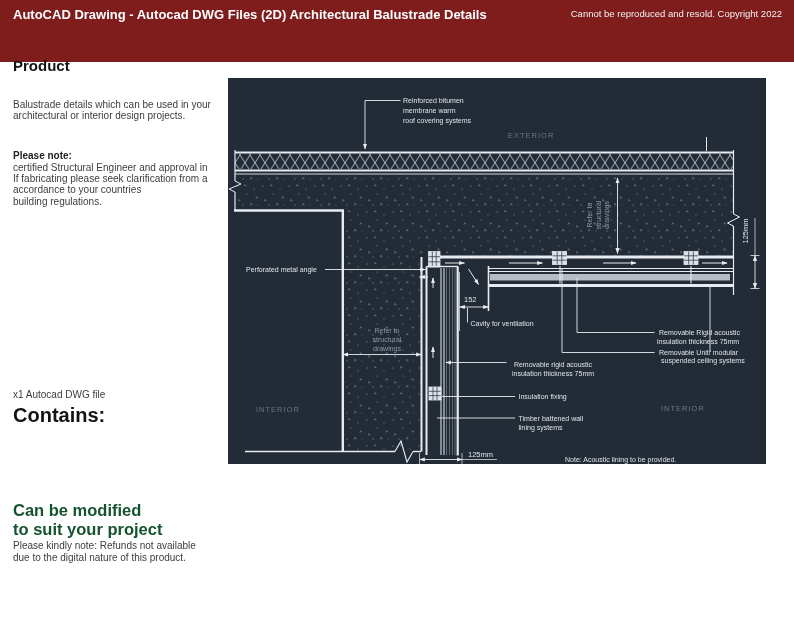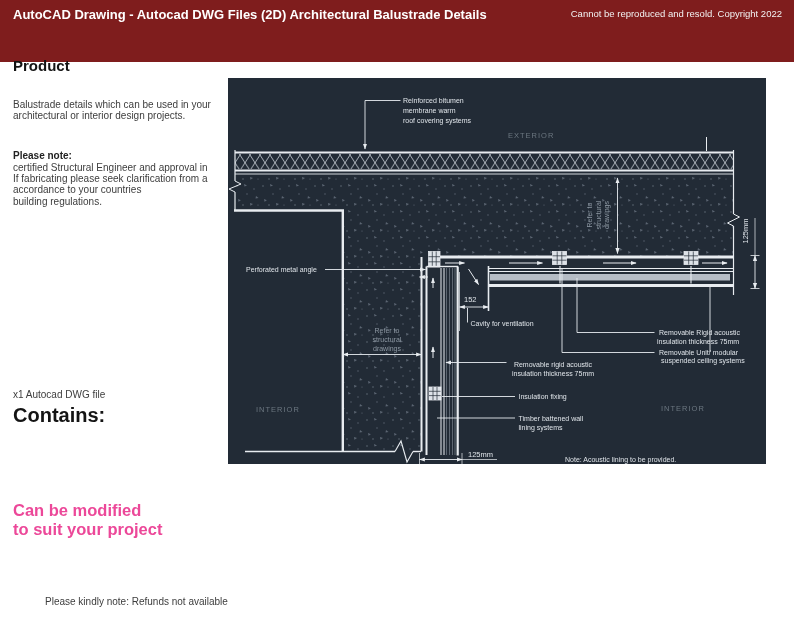--- a/index.html
+++ b/index.html
@@ -14,23 +14,23 @@
   
   .h1{position:absolute;left:13px;font-weight:bold;color:#141414;}
   .body-txt{position:absolute;left:13px;font-size:10px;line-height:11.2px;color:#3d3d3d;}
   .body-txt span{display:block;}
   #product-h{top:57px;font-size:15px;}
   #desc{top:99px;}
   #note-h{top:150px;font-size:10px;font-weight:bold;color:#222;}
   #note-p{top:162px;}
   #contains-h{top:368px;font-size:20px;margin-top:36px;}
   #contains-i{top:389px;text-align:center;}
-  #modified{top:501px;font-size:16.5px;font-weight:bold;line-height:18.7px;color:#ec4899;}
+  #modified{top:501px;font-size:16.5px;font-weight:bold;line-height:18.7px;color:#14532d;}
   #modified span{display:block;}
-  #refunds{top:596px;line-height:12.4px;margin-left:32px;}
+  #refunds{top:540px;line-height:12.4px;}
 
   
   #cad{position:absolute;left:228px;top:78px;}
   svg text{font-family:"Liberation Sans",sans-serif;fill:#dfe4e9;font-size:7px;}
   .w{stroke:#e8ecf0;fill:none;}
   .muted{fill:#6c7781;font-size:7.5px;letter-spacing:1px;}
   .mid{fill:#8d98a3;}
   .dimtx{font-size:7.5px;}
 </style>
 </head>
@@ -65,20 +65,21 @@
   <div id="contains-h" class="h1">Contains:</div>
   <div id="contains-i" class="body-txt">x1 Autocad DWG file</div>
 
   <div id="modified" style="position:absolute;left:13px;">
     <span>Can be modified</span>
     <span>to suit your project</span>
   </div>
 
   <div id="refunds" class="body-txt">
     <span>Please kindly note: Refunds not available</span>
+    <span>due to the digital nature of this product.</span>
   </div>
 
   <svg id="cad" width="538" height="386" viewBox="228 78 538 386">
     <defs>
       <pattern id="spk" width="26" height="26" patternUnits="userSpaceOnUse">
         <g fill="#8a95a3" opacity="0.55">
           <circle cx="3" cy="4" r="0.8"></circle>
           <path d="M10 2l3 1.5-2.5 1z"></path>
           <circle cx="20" cy="7" r="0.7"></circle>
           <path d="M22 14l2.5 2-3 .5z"></path>

